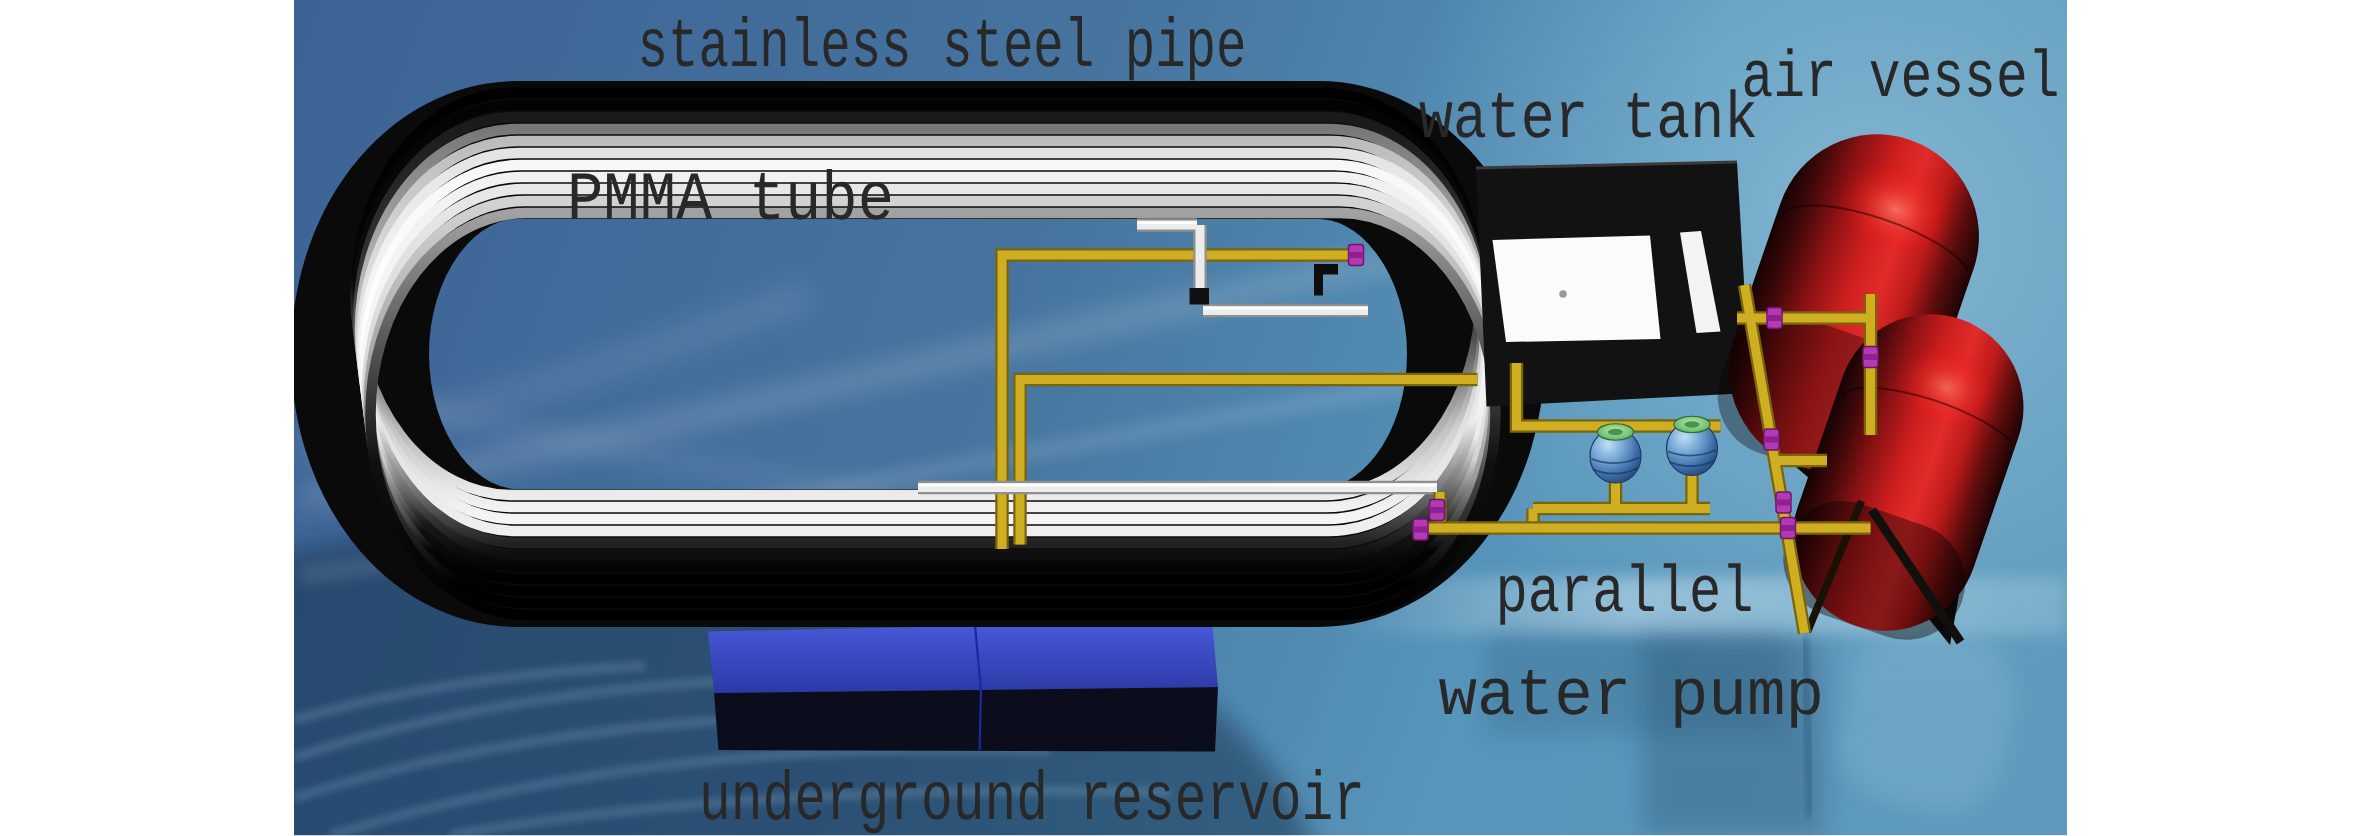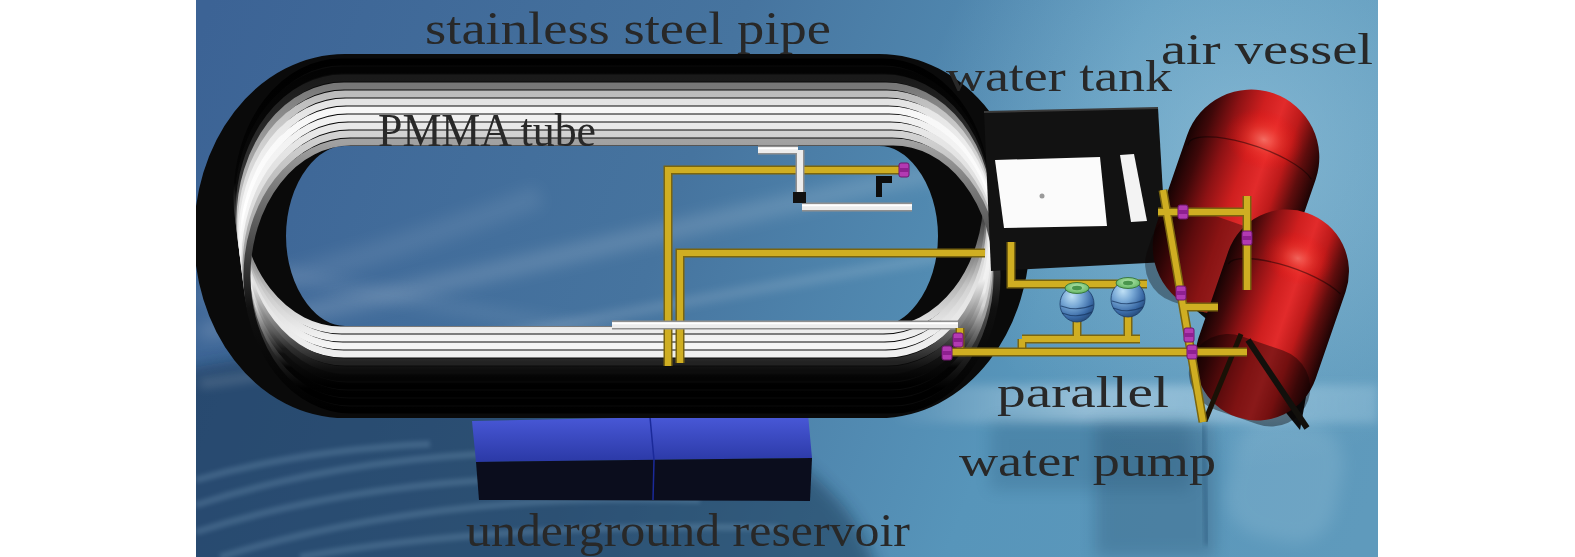--- a/index.html
+++ b/index.html
@@ -1,17 +1,17 @@
 <!DOCTYPE html>
 <html><head>
 <meta charset="utf-8">
 <style>
   html,body{margin:0;padding:0;background:#ffffff;}
   .page{position:relative;width:1542px;height:557px;background:#ffffff;overflow:hidden;
-        font-family:Liberation Serif, serif;}
+        font-family:Liberation Mono, monospace;}
   svg{position:absolute;left:0;top:0;}
   text.lbl{fill:#282828;}
 </style>
 </head>
 <body>
 
 <div class="page">
 <svg width="1575" height="557" viewBox="0 0 1575 557">
   <defs>
     <clipPath id="figClip">

